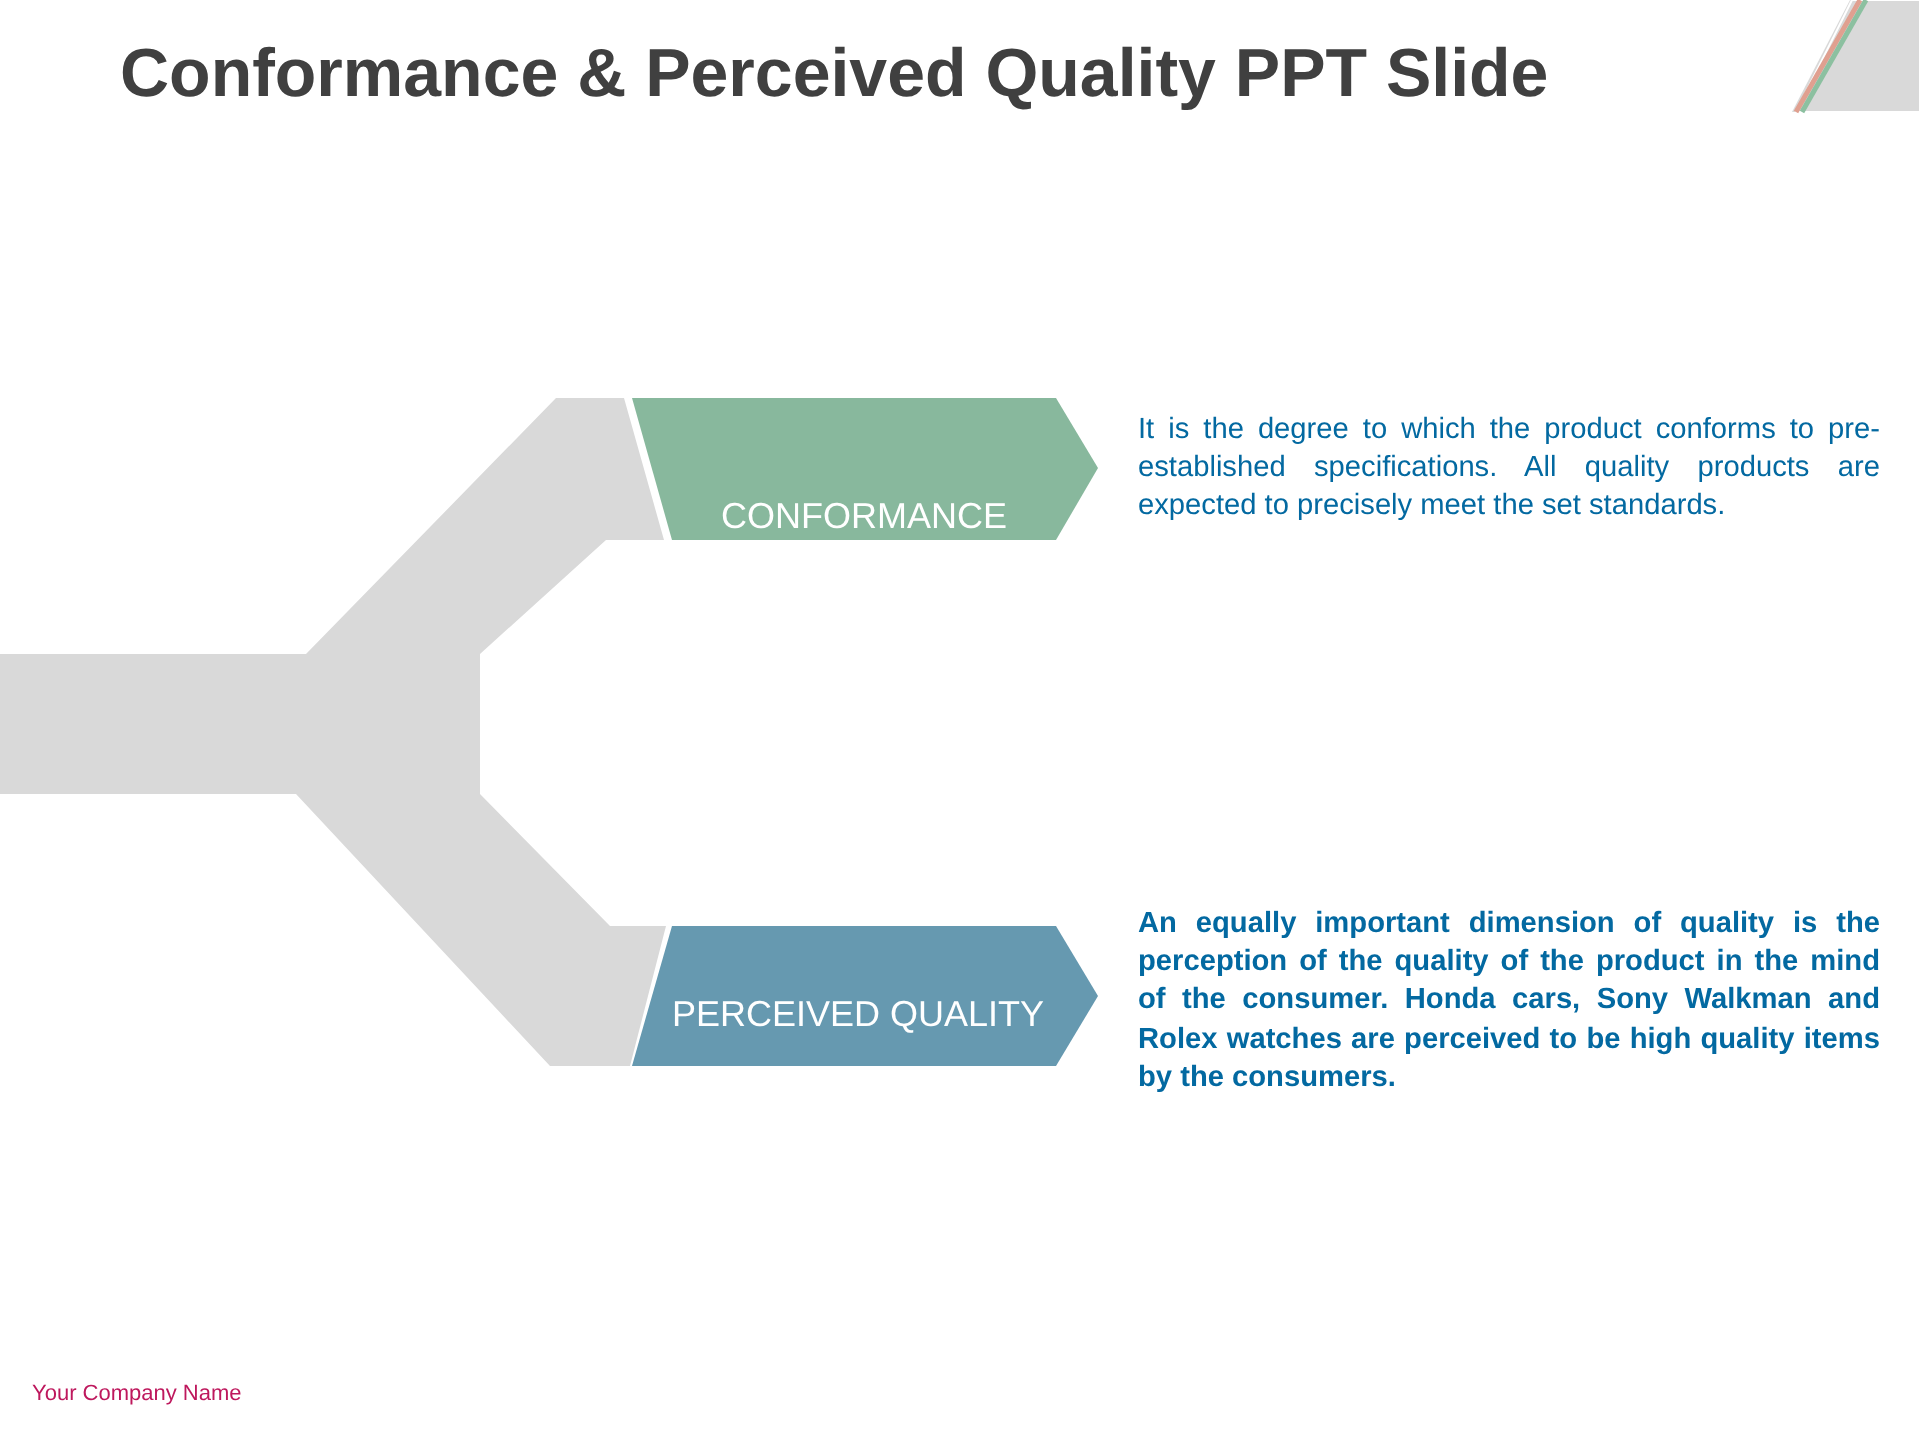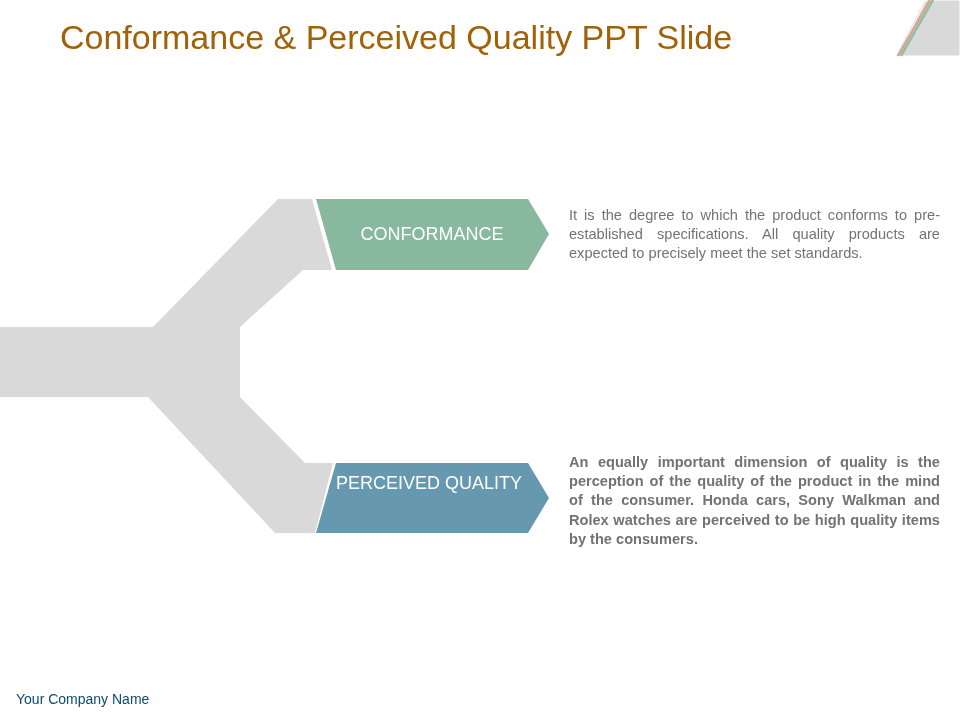--- a/index.html
+++ b/index.html
@@ -3,36 +3,37 @@
   <meta charset="utf-8">
   <style>
     html, body { margin: 0; padding: 0; }
     body {
       width: 960px; height: 720px; position: relative; overflow: hidden;
       background: #ffffff;
       font-family: "Liberation Sans", sans-serif;
     }
     .title {
       position: absolute; left: 60px; top: 18px;
-      font-size: 34px; color: #a16207; font-weight: normal;
+      font-size: 34px; color: #404040; font-weight: bold;
       letter-spacing: 0px; white-space: nowrap;
     }
     .corner-deco { position: absolute; left: 880px; top: 0; width: 80px; height: 70px; }
     .diagram-svg { position: absolute; left: 0; top: 0; width: 960px; height: 720px; }
     .label-text {
       position: absolute; color: #ffffff; font-size: 18px; white-space: nowrap;
       text-align: center;
+      margin-top: 24px;
     }
     .desc {
       position: absolute; left: 569px; width: 371px;
-      font-size: 14.6px; line-height: 19.2px; color: #737373;
+      font-size: 14.6px; line-height: 19.2px; color: #0369a1;
       text-align: justify; text-align-last: left;
     }
     .footer {
-      position: absolute; left: 16px; top: 691px; font-size: 14px; color: #0c4a6e;
+      position: absolute; left: 16px; top: 691px; font-size: 11px; color: #be185d;
     }
   </style>
 </head>
 <body>
 
 <div class="title">Conformance &amp; Perceived Quality PPT Slide</div>
 
 <svg class="corner-deco" viewBox="0 0 80 70">
   <polygon points="45,0 80,0 80,56 16,56" fill="#d9d9d9"></polygon>
   <polygon points="46,0 80,0 80,56 18,56" fill="none" stroke="#ffffff" stroke-width="1"></polygon>

